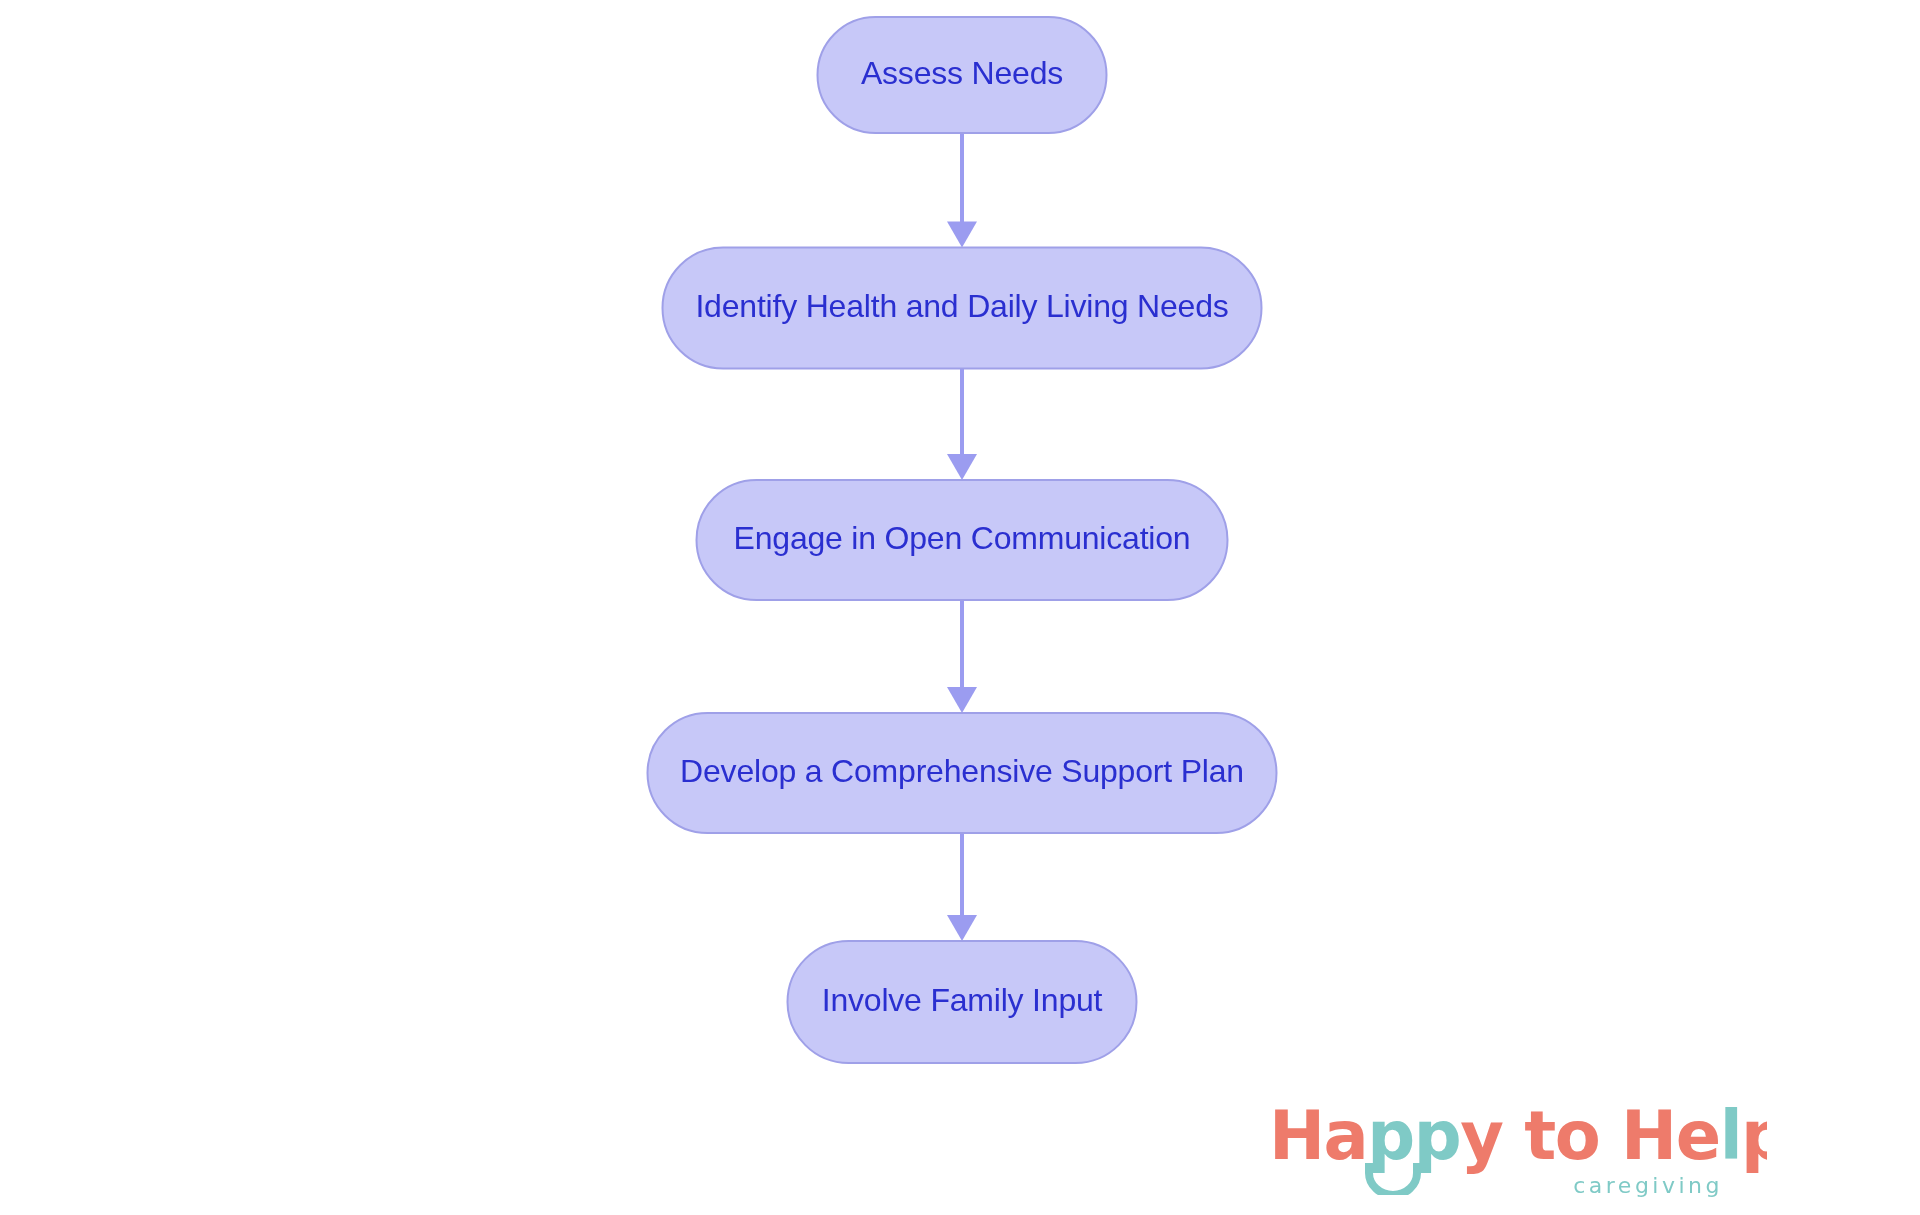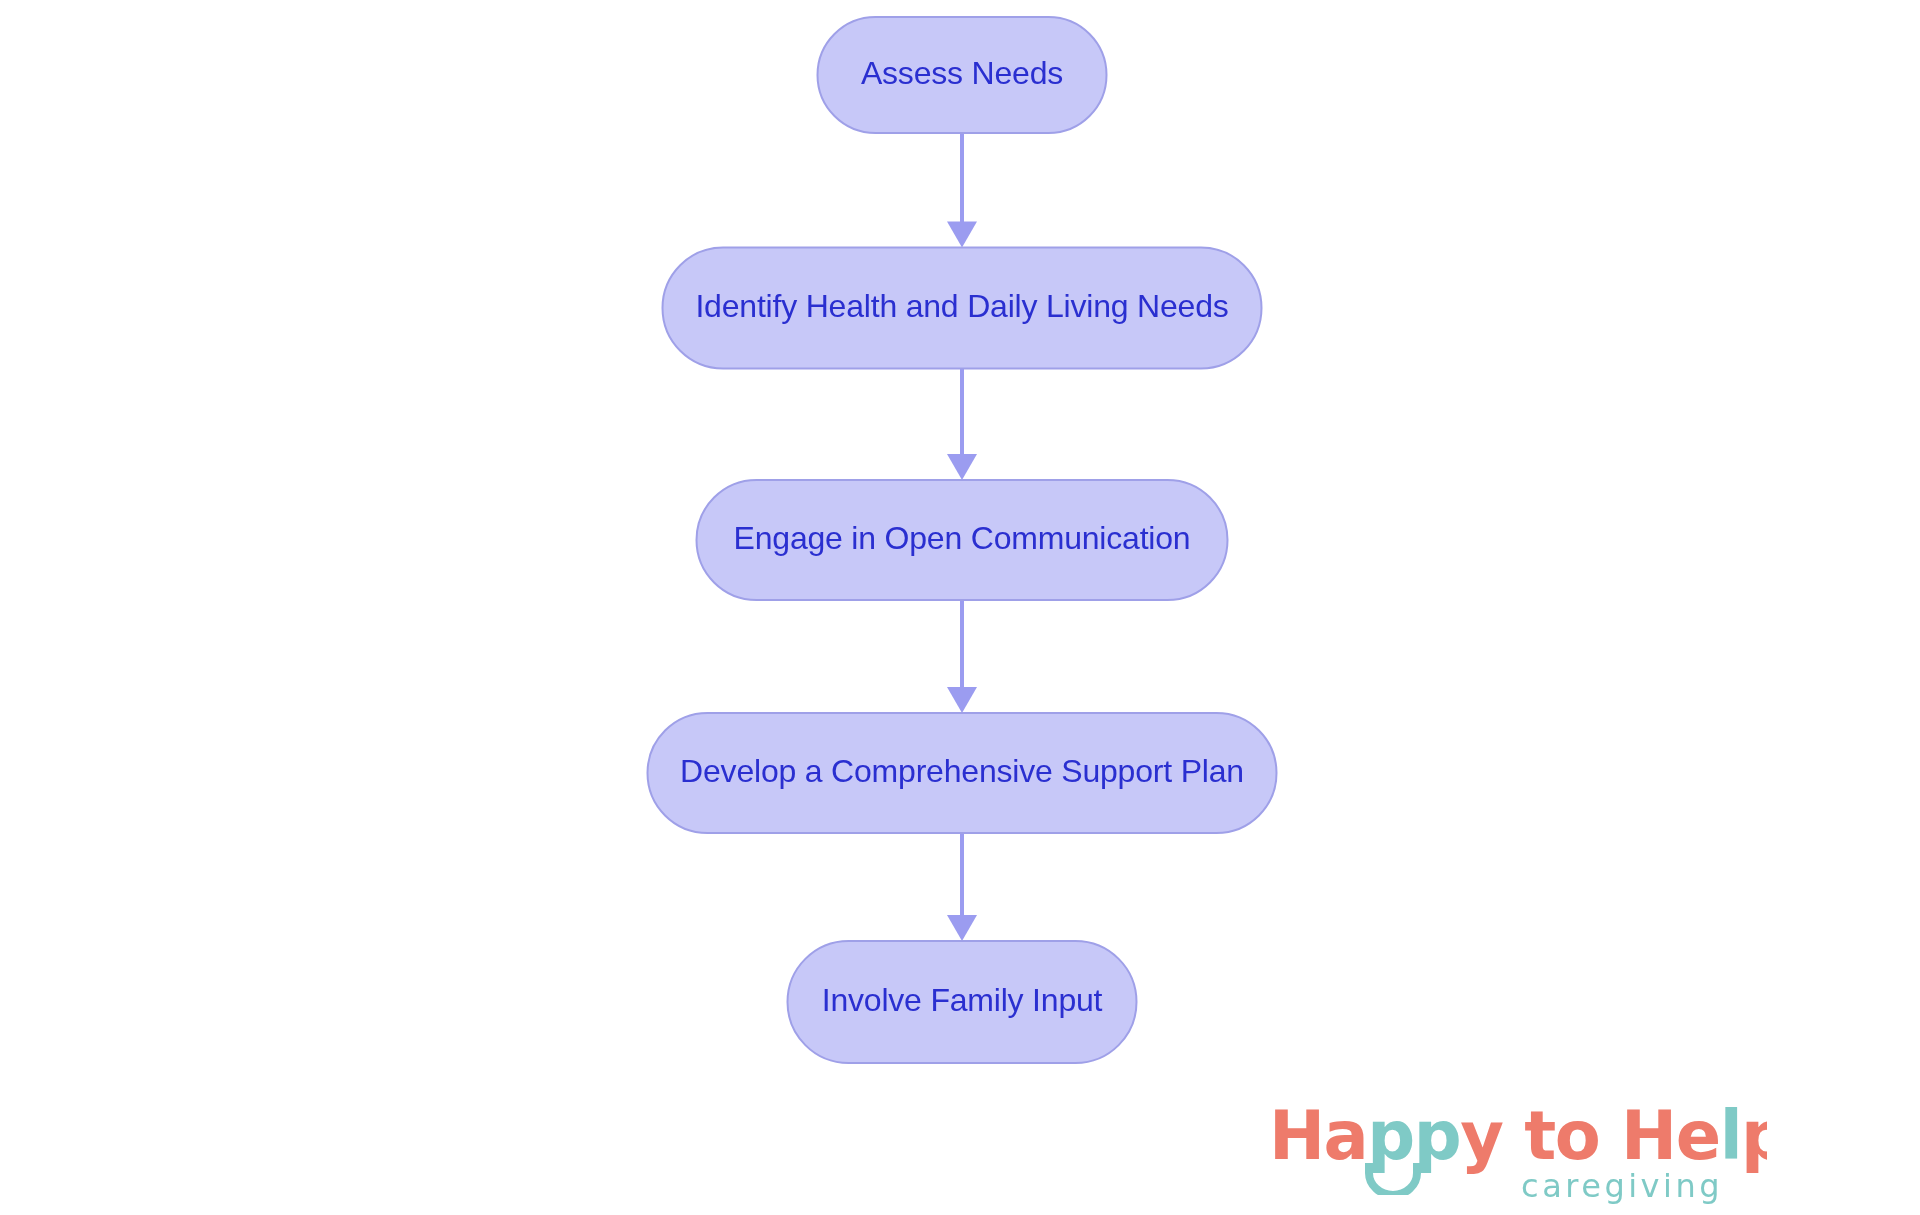--- a/index.html
+++ b/index.html
@@ -76,21 +76,21 @@
     width: 58px;
     height: 34px;
   }
   .logo-tagline {
     position: absolute;
     right: 6px;
     top: 68px;
     color: #7fcac6;
     font-family: "DejaVu Sans", sans-serif;
     font-weight: 400;
-    font-size: 32px;
+    font-size: 22px;
     letter-spacing: 3.5px;
     line-height: 38px;
     white-space: nowrap;
   }
 </style>
 </head>
 <body>
 
 <div id="canvas">
 

